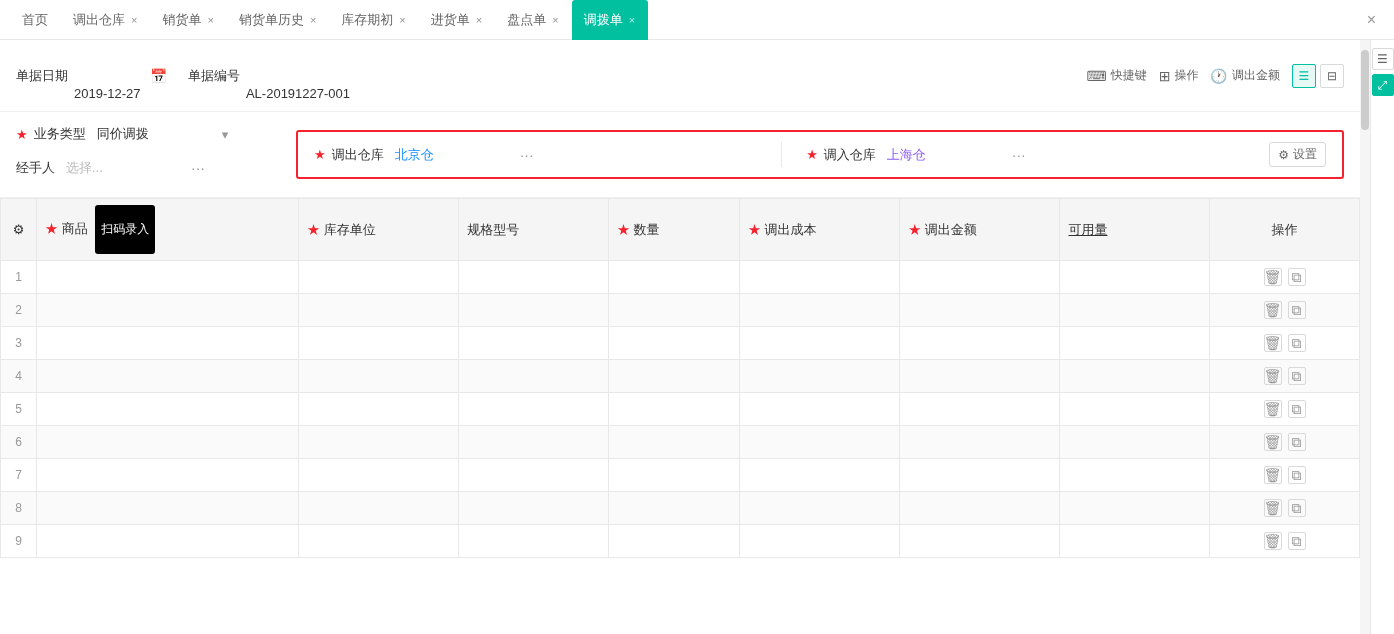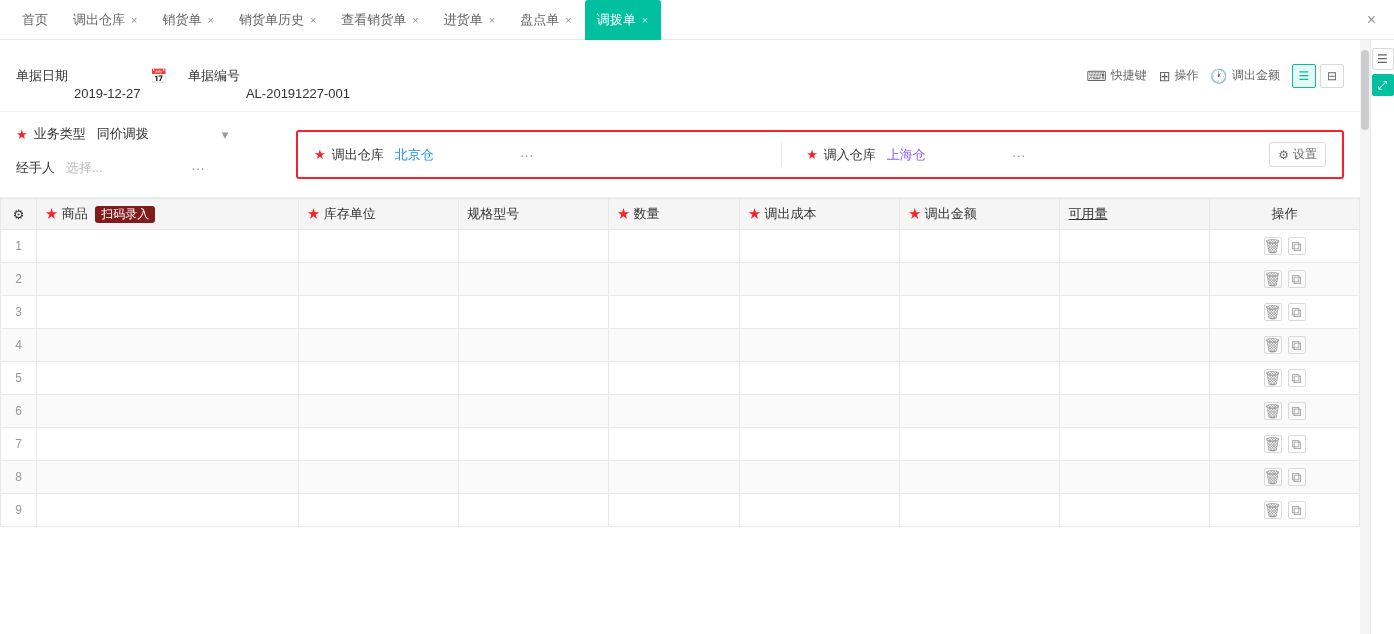--- a/index.html
+++ b/index.html
@@ -170,25 +170,25 @@
     }
     .action-icon {
       cursor: pointer; color: #999; font-size: 14px;
       width: 18px; height: 18px;
       display: flex; align-items: center; justify-content: center;
       border: 1px solid #d9d9d9;
       border-radius: 2px;
     }
     .gear-col { width: 36px; text-align: center; }
     .scan-btn {
-      background: #7f1d1d;
+      background: #000000;
       color: #fff;
       border: none;
       border-radius: 3px;
-      padding: 0 6px;
+      padding: 16px 6px;
       font-size: 12px;
       cursor: pointer;
       margin-left: 4px;
     }
     .col-product { min-width: 140px; }
     .col-unit { min-width: 80px; }
     .col-spec { min-width: 80px; }
     .col-qty { min-width: 70px; }
     .col-cost { min-width: 80px; }
     .col-amount { min-width: 80px; }
@@ -258,21 +258,21 @@
   </div>
   <div class="tab-item">
     <span>销货单</span>
     <span class="tab-close">×</span>
   </div>
   <div class="tab-item">
     <span>销货单历史</span>
     <span class="tab-close">×</span>
   </div>
   <div class="tab-item">
-    <span>查看销货单</span>
+    <span>库存期初</span>
     <span class="tab-close">×</span>
   </div>
   <div class="tab-item">
     <span>进货单</span>
     <span class="tab-close">×</span>
   </div>
   <div class="tab-item">
     <span>盘点单</span>
     <span class="tab-close">×</span>
   </div>

